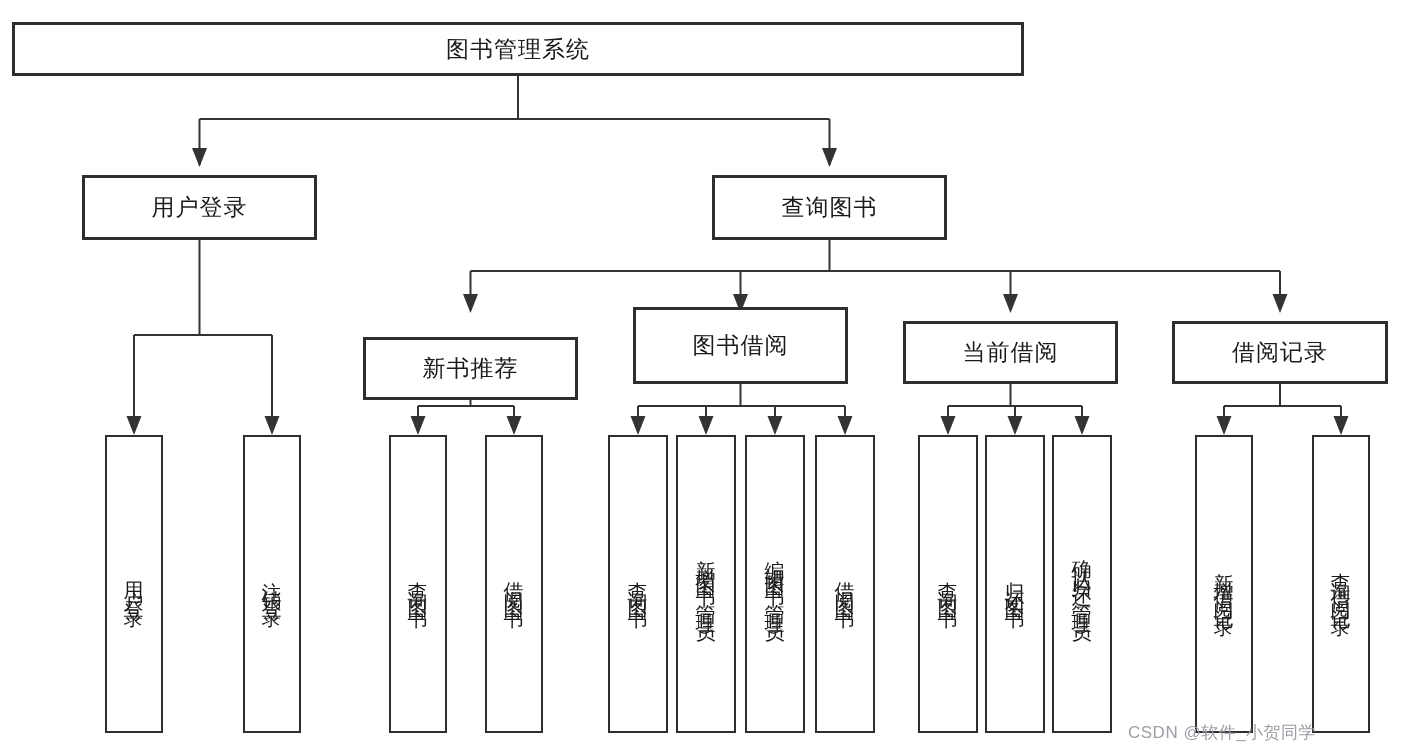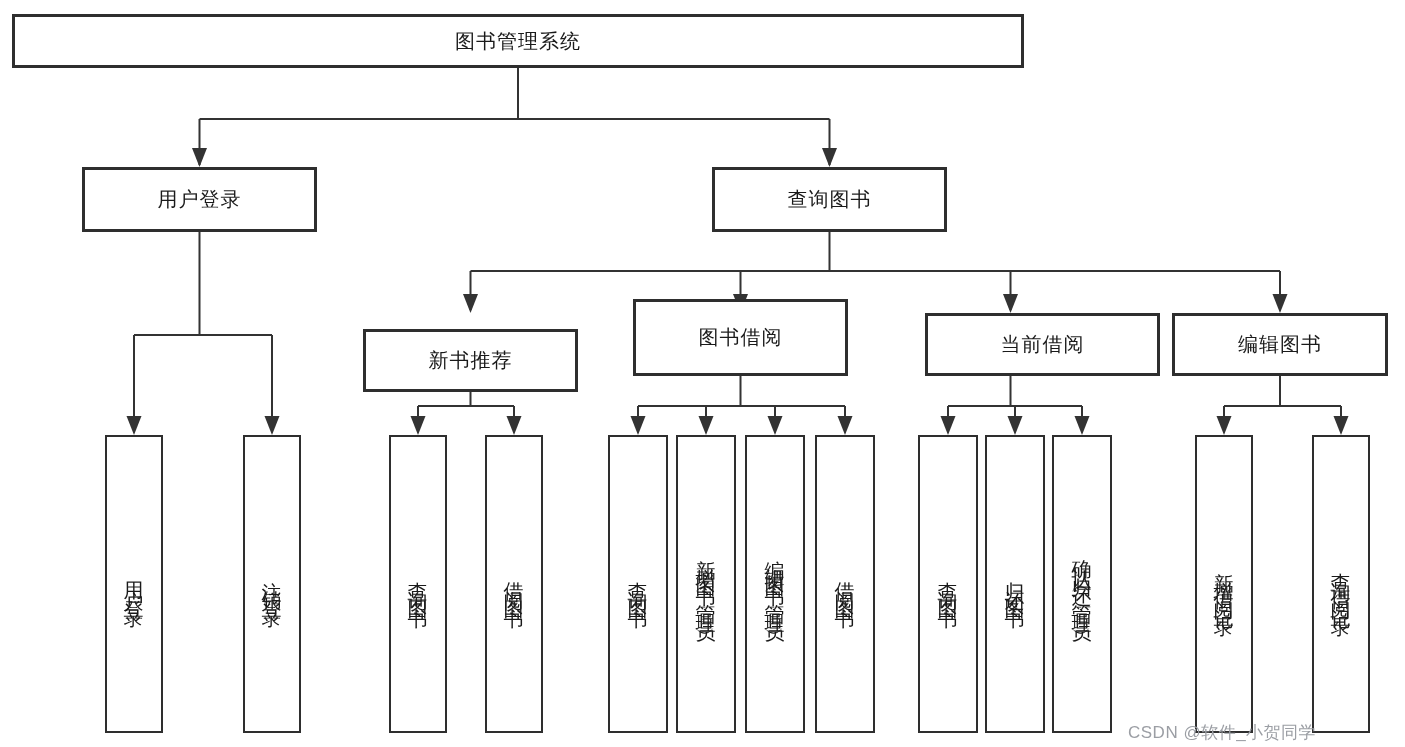--- a/index.html
+++ b/index.html
@@ -35,23 +35,24 @@
     position:absolute;
     background:#ffffff;
     border:3px solid var(--border);
     color:var(--text);
     display:flex;
     align-items:center;
     justify-content:center;
     text-align:center;
   }
   .lvl-h{
-    font-size:20px;
+    font-size:23px;
     letter-spacing:1px;
     white-space:nowrap;
+    margin-top:8px;
   }
   .lvl-v{
     border-width:2px;
     writing-mode:vertical-rl;
     text-orientation:mixed;
     font-size:20px;
     letter-spacing:9px;
     line-height:1;
   }
   .watermark{
@@ -100,22 +101,22 @@
     </g>
   </svg>
 
   <div class="node lvl-h" style="left:12px; top:14px; width:1012px; height:54px;">图书管理系统</div>
 
   <div class="node lvl-h" style="left:82px; top:167px; width:235px; height:65px;">用户登录</div>
   <div class="node lvl-h" style="left:712px; top:167px; width:235px; height:65px;">查询图书</div>
 
   <div class="node lvl-h" style="left:363px; top:329px; width:215px; height:63px;">新书推荐</div>
   <div class="node lvl-h" style="left:633px; top:299px; width:215px; height:77px;">图书借阅</div>
-  <div class="node lvl-h" style="left:925px; top:313px; width:235px; height:63px;">当前借阅</div>
-  <div class="node lvl-h" style="left:1172px; top:313px; width:216px; height:63px;">编辑图书</div>
+  <div class="node lvl-h" style="left:903px; top:313px; width:215px; height:63px;">当前借阅</div>
+  <div class="node lvl-h" style="left:1172px; top:313px; width:216px; height:63px;">借阅记录</div>
 
   <div class="node lvl-v" style="left:105px; top:435px; width:58px; height:298px;">用户登录</div>
   <div class="node lvl-v" style="left:243px; top:435px; width:58px; height:298px;">注销登录</div>
 
   <div class="node lvl-v" style="left:389px; top:435px; width:58px; height:298px;">查询图书</div>
   <div class="node lvl-v" style="left:485px; top:435px; width:58px; height:298px;">借阅图书</div>
 
   <div class="node lvl-v" style="left:608px; top:435px; width:60px; height:298px;">查询图书</div>
   <div class="node lvl-v" style="left:676px; top:435px; width:60px; height:298px;">新增图书（管理员）</div>
   <div class="node lvl-v" style="left:745px; top:435px; width:60px; height:298px;">编辑图书（管理员）</div>

